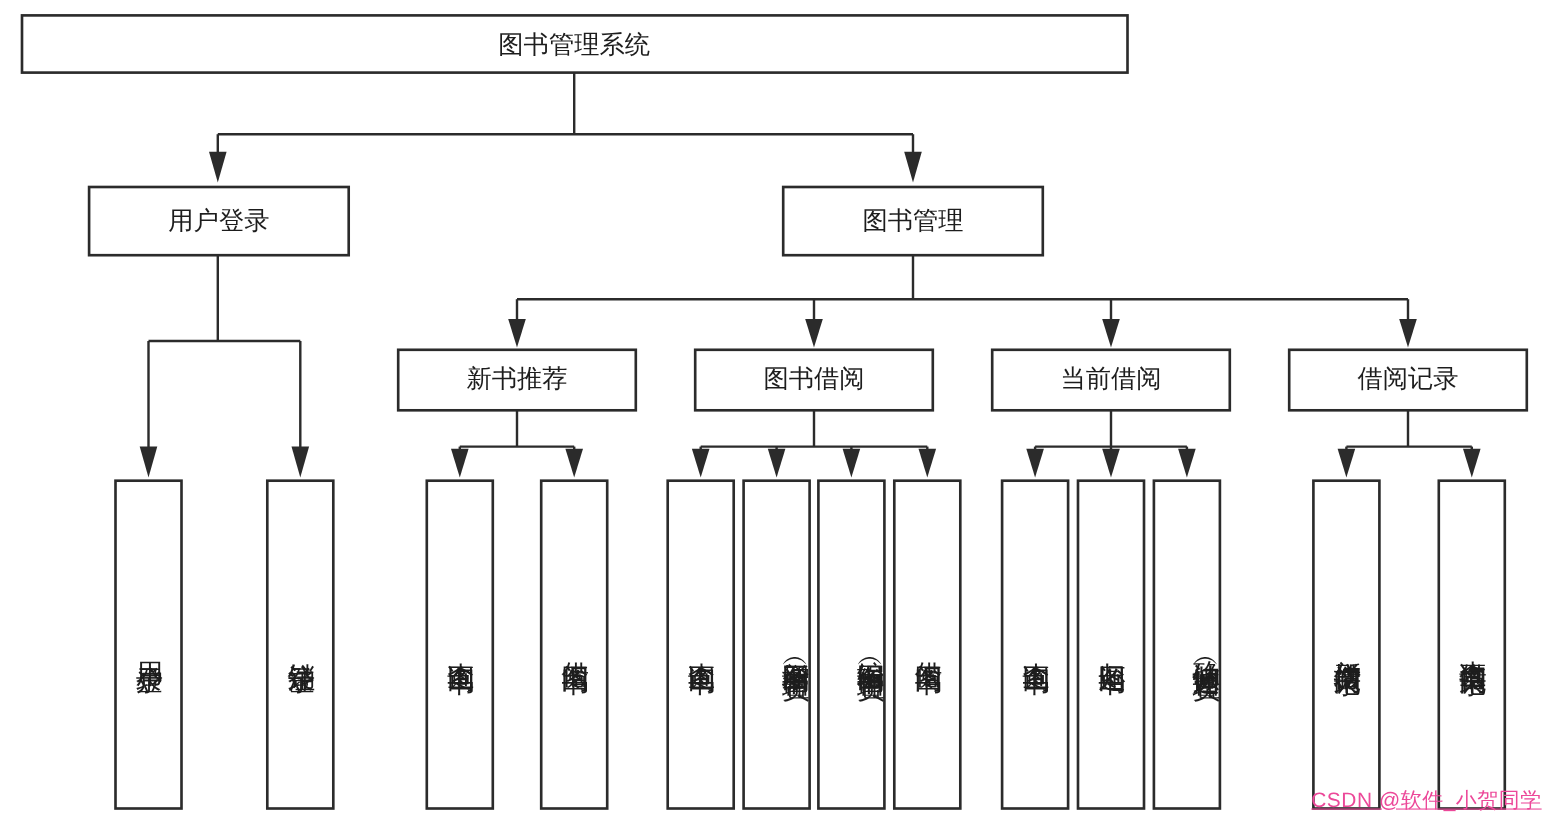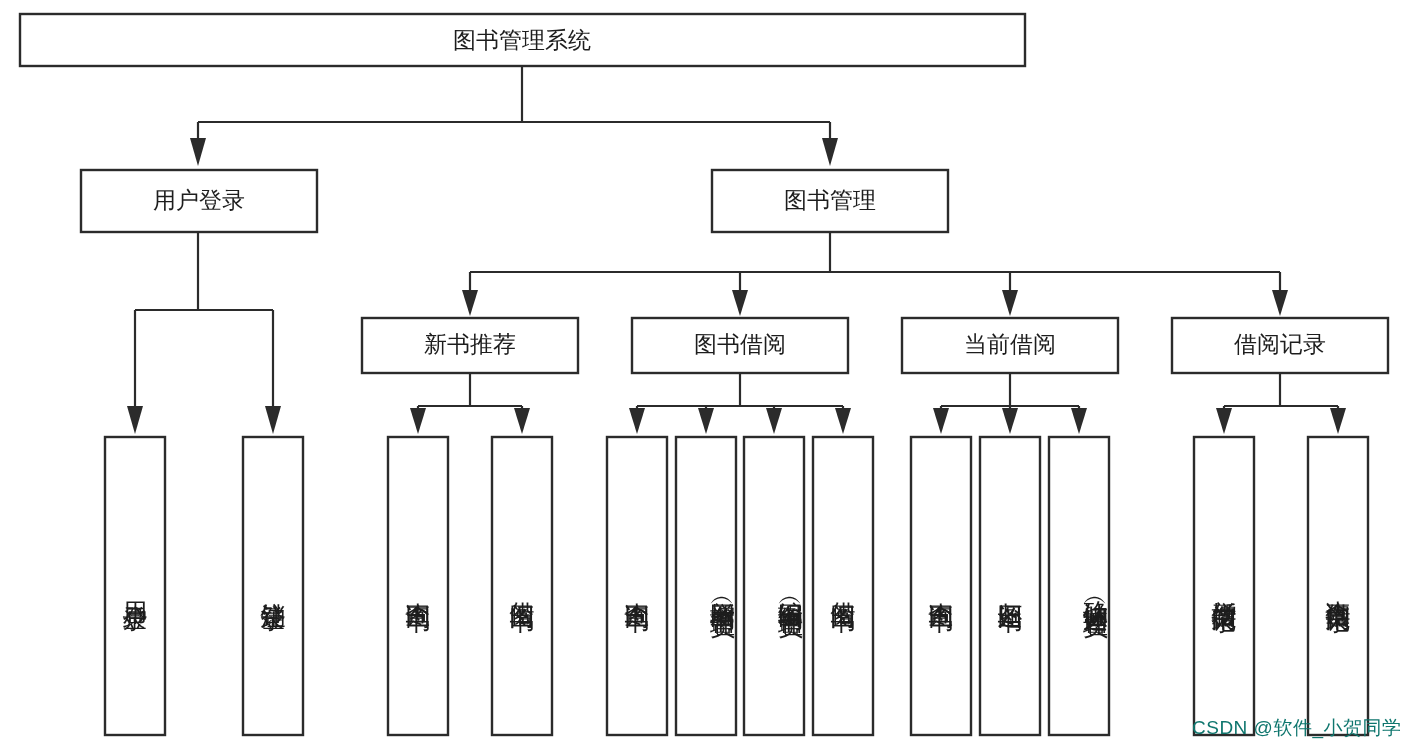--- a/index.html
+++ b/index.html
@@ -60,23 +60,24 @@
     letter-spacing: 2px;
     color: #1d1d1d;
     white-space: nowrap;
     text-align: center;
     pointer-events: none;
   }
   .watermark {
     position: absolute;
     font-family: "Liberation Sans", "DejaVu Sans", sans-serif;
     font-size: 19px;
-    color: #0f766e;
+    color: #ec4899;
     white-space: nowrap;
     letter-spacing: 0.5px;
+    text-decoration: underline;
   }
 </style>
 </head>
 <body>
 
 <div id="diagram-root">
 
   <svg class="diagram-svg" viewBox="0 0 1405 747">
 
     <g>

